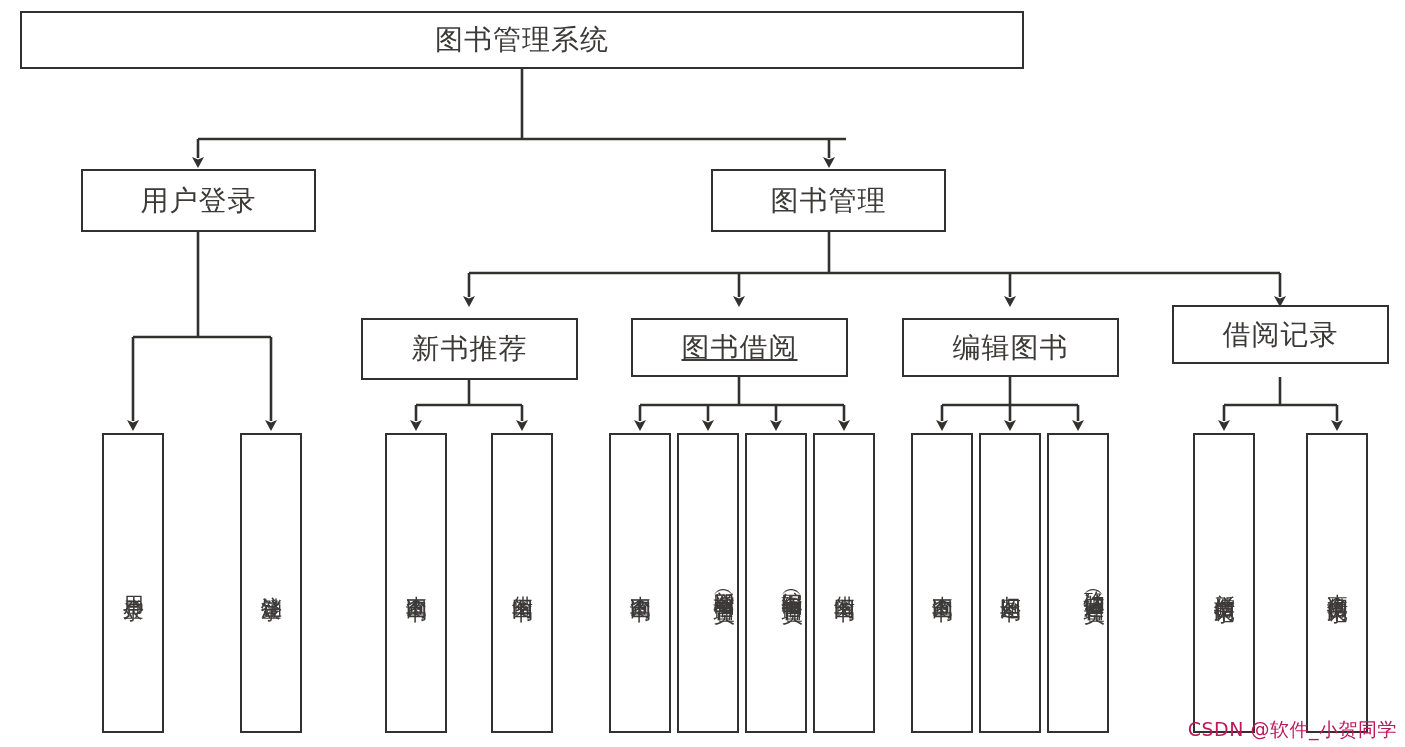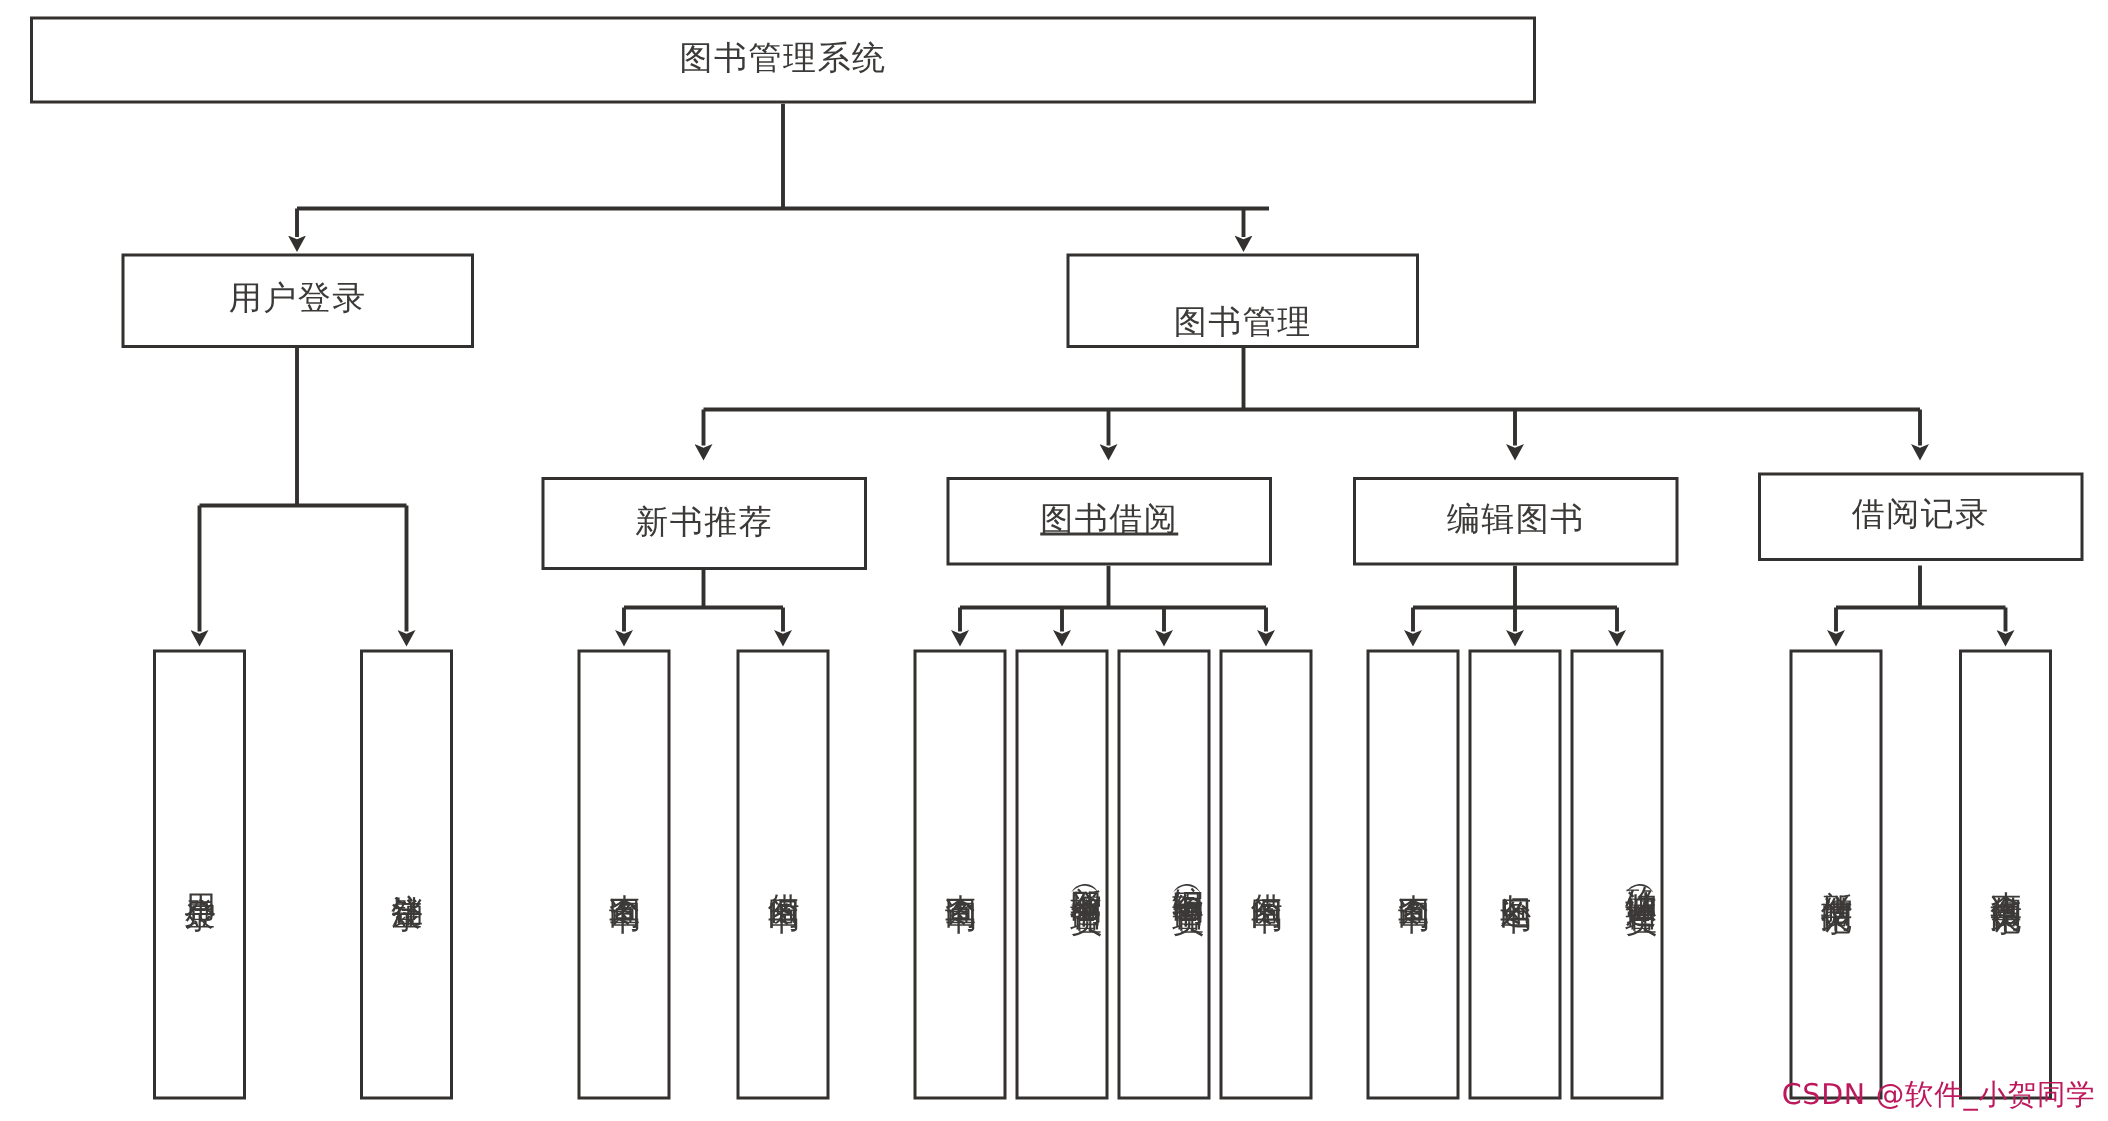--- a/index.html
+++ b/index.html
@@ -31,21 +31,21 @@
     border: 2px solid #33312f;
     background: #ffffff;
     display: flex;
     align-items: center;
     justify-content: center;
     color: #3c3a38;
     text-align: center;
     line-height: 1.28;
   }
   .node.h {
-    font-size: 22px;
+    font-size: 28px;
     letter-spacing: 1px;
   }
   .node.v {
     writing-mode: vertical-rl;
     text-orientation: upright;
     font-size: 21px;
     letter-spacing: 2px;
     padding: 4px 0;
   }
   .node.v > span {
@@ -121,34 +121,34 @@
     </g>
   </svg>
 
   <div class="node h" style="left:20px; top:11px; width:1004px; height:58px;">
     <span>图书管理系统</span>
   </div>
 
   <div class="node h" style="left:81px; top:169px; width:235px; height:63px;">
     <span>用户登录</span>
   </div>
-  <div class="node h" style="left:711px; top:169px; width:235px; height:63px;align-items:flex-end;">
+  <div class="node h" style="left:711px; top:169px; width:235px; height:63px;">
     <span>图书管理</span>
   </div>
 
   <div class="node h" style="left:361px; top:318px; width:217px; height:62px;">
     <span>新书推荐</span>
   </div>
   <div class="node h" style="left:631px; top:318px; width:217px; height:59px;text-decoration:underline;">
     <span>图书借阅</span>
   </div>
   <div class="node h" style="left:902px; top:318px; width:217px; height:59px;">
     <span>编辑图书</span>
   </div>
-  <div class="node h" style="left:1172px; top:315px; width:217px; height:59px;text-align:right;">
+  <div class="node h" style="left:1172px; top:305px; width:217px; height:59px;text-align:right;">
     <span>借阅记录</span>
   </div>
 
   <div class="node v" style="left:102px; top:433px; width:62px; height:300px;">
     <span>用户登录</span>
   </div>
   <div class="node v" style="left:240px; top:433px; width:62px; height:300px;">
     <span>注销登录</span>
   </div>
 

